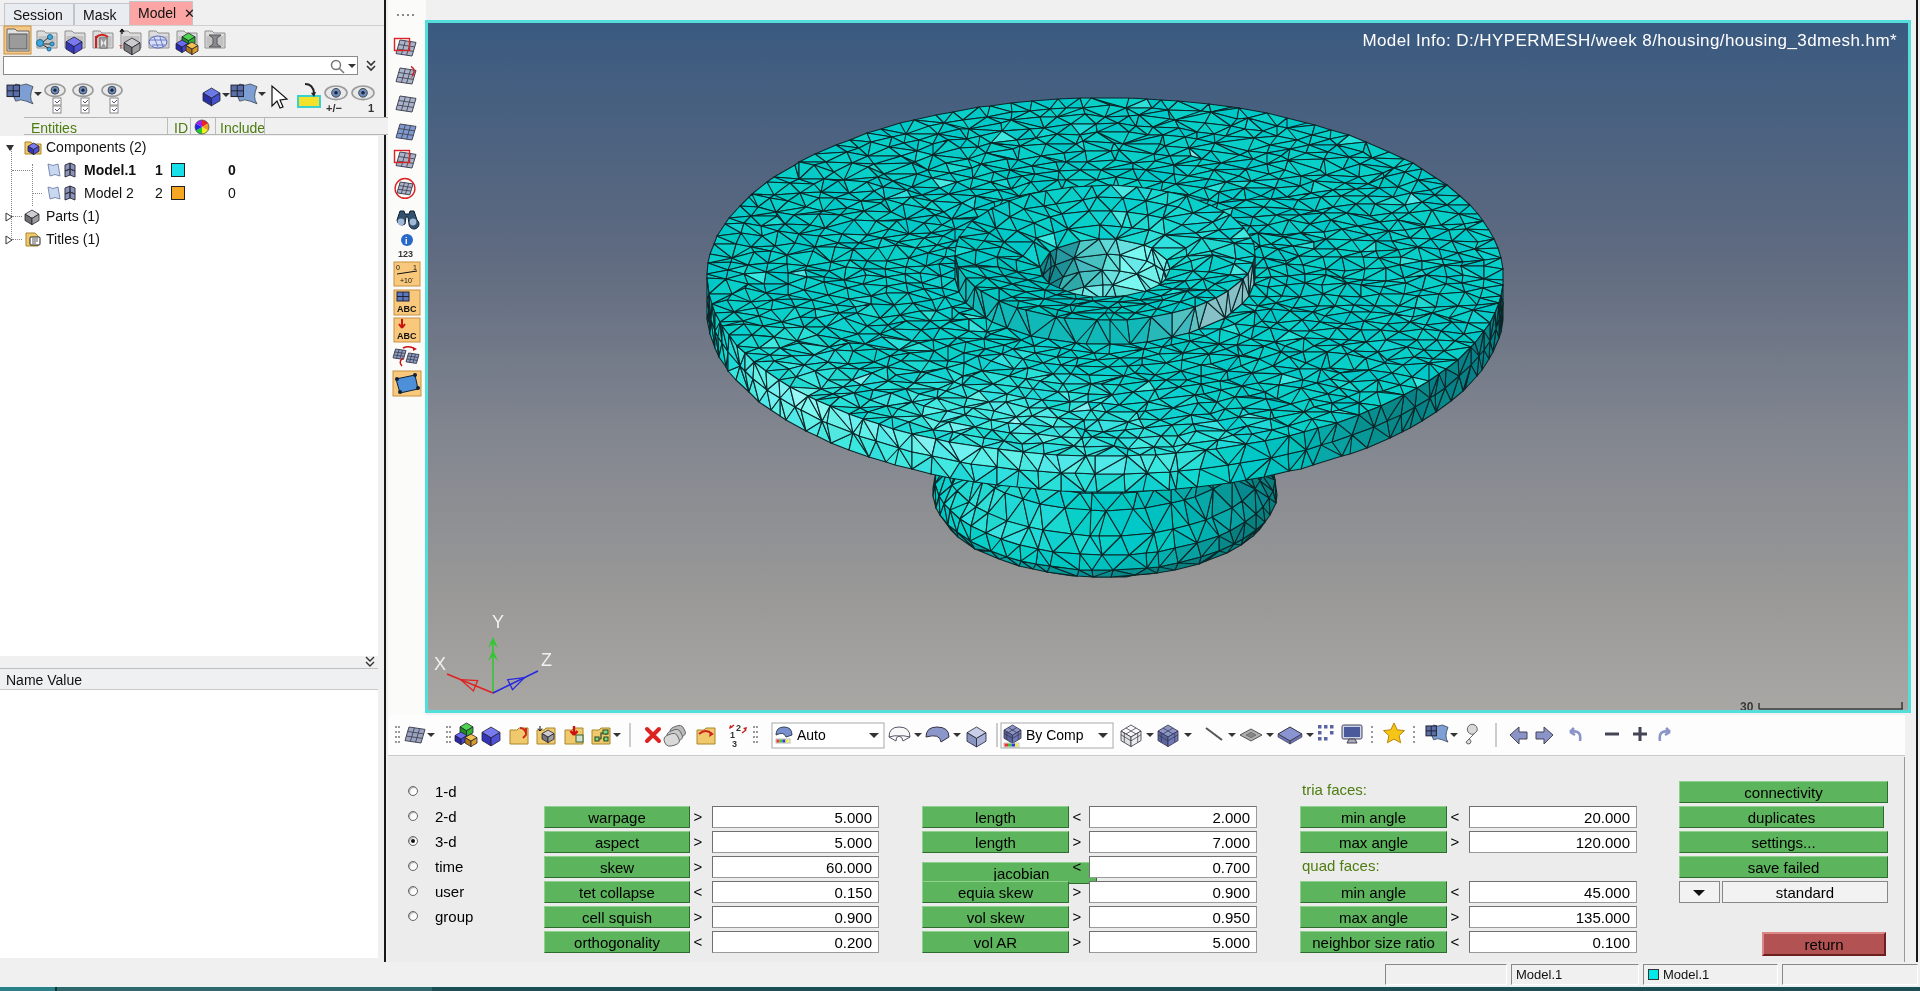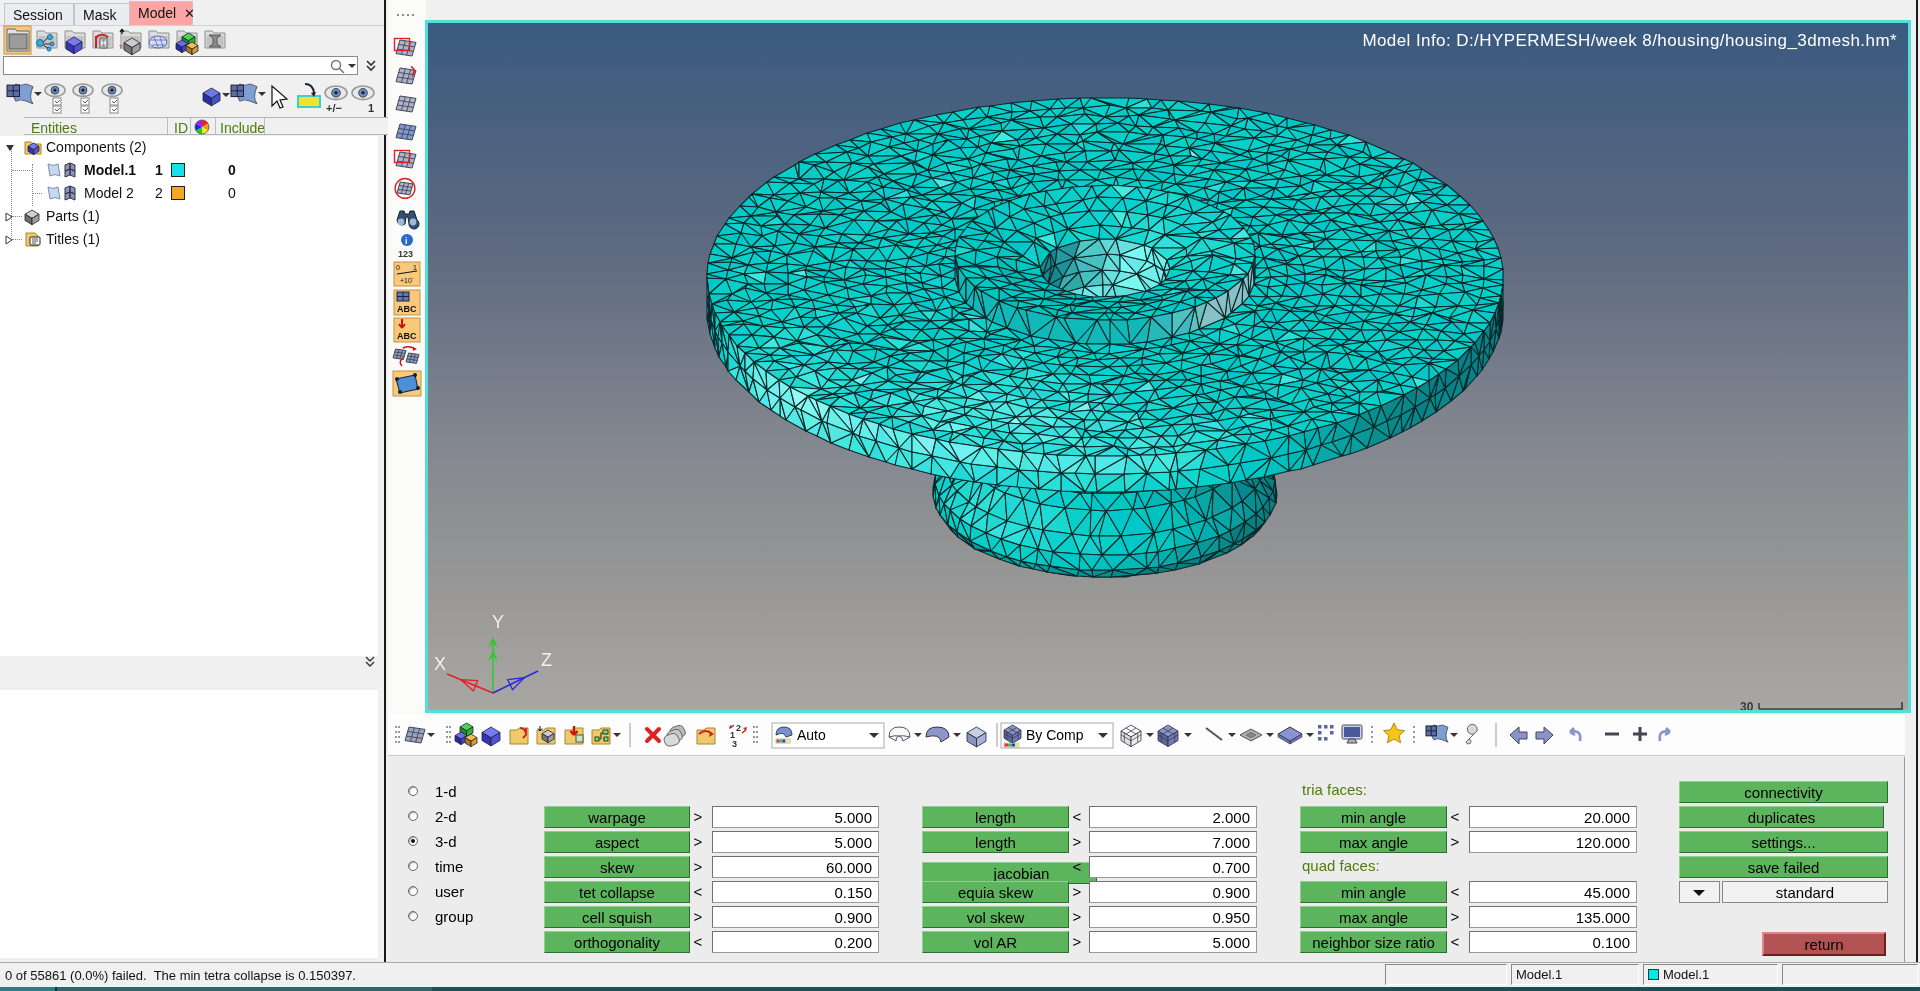--- a/index.html
+++ b/index.html
@@ -269,20 +269,21 @@
         <svg style="position:absolute;left:24px;top:95px;" width="18" height="17" viewBox="0 0 18 17">
           <path d="M2 2 h9 l3 3 v10 h-12 z" fill="#f0c96c" stroke="#a8862a"></path>
           <rect x="6" y="6" width="10" height="8" rx="1" fill="#fff" stroke="#222"></rect>
           <path d="M8 8 h6 M8 10 h6 M8 12 h4" stroke="#444" stroke-width="0.9"></path>
         </svg>
         <span style="position:absolute;left:46px;top:95px;">Titles (1)</span>
       </div>
     <svg class="abs" style="left:362px; top:655px;" width="16" height="14" viewBox="0 0 16 14">
         <path d="M4 2l4 4 4-4M4 7l4 4 4-4" stroke="#333" stroke-width="1.4" fill="none"></path>
       </svg>
+    <div id="namevalhdr">Name Value</div>
     <div id="namevalbody"></div>
   </div>
 
   <svg class="abs" style="left:388px; top:0px;" width="38" height="715" viewBox="0 0 38 715">
       <rect x="0" y="0" width="38" height="715" fill="#fbfbfa"></rect>
       <circle cx="10" cy="15" r="1" fill="#666"></circle>
       <circle cx="15" cy="15" r="1" fill="#666"></circle>
       <circle cx="20" cy="15" r="1" fill="#666"></circle>
       <circle cx="25" cy="15" r="1" fill="#666"></circle>
       <g transform="translate(8,40)">
@@ -3133,23 +3134,20 @@
       <div class="grnbtn" style="left:1291px; top:49px; width:205px;">duplicates</div>
       <div class="grnbtn" style="left:1291px; top:74px; width:209px;">settings...</div>
       <div class="grnbtn" style="left:1291px; top:99px; width:209px;">save failed</div>
       <div style="position:absolute; left:1291px; top:124px; width:41px; height:22px; background:#f2f2f2; border:1px solid #888;"><svg width="39" height="20">
           <path d="M13 8 l6 6 l6 -6 z" fill="#111"></path>
         </svg></div>
       <div style="position:absolute; left:1334px; top:124px; width:166px; height:22px; background:#f2f2f2; border:1px solid #888; font-size:15px; text-align:center; padding-top:2px;">standard</div>
       <div style="position:absolute; left:1374px; top:175px; width:124px; height:24px; background:#b25252; border:2px solid #6d1f1f; border-top-color:#d88; border-left-color:#d88; font-size:15px; text-align:center; padding-top:2px; color:#000;">return</div>
     </div>
 
-  <div id="statusbar">
-      <span style="position:absolute; left:5px; top:5px;">0 of 55861 (0.0%) failed.&nbsp; The min tetra collapse is 0.150397.</span>
-    </div>
   <div class="sbox" style="left:1385px; width:122px;"></div>
   <div class="sbox" style="left:1511px; width:128px;">Model.1</div>
   <div class="sbox" style="left:1643px; width:135px;"><span style="display:inline-block;width:11px;height:11px;background:#00e8e8;border:1px solid #333;margin-right:4px;vertical-align:-1px;"></span>Model.1</div>
   <div class="sbox" style="left:1782px; width:136px;"></div>
   <div id="tealstrip">
       <div style="position:absolute;left:0;top:0;width:432px;height:5px;background:#2e686c;"></div>
       <div style="position:absolute;left:0;top:0;width:57px;height:5px;background:#2a8084;border-right:2px solid #0a3538;"></div>
     </div>
 
 </div>

